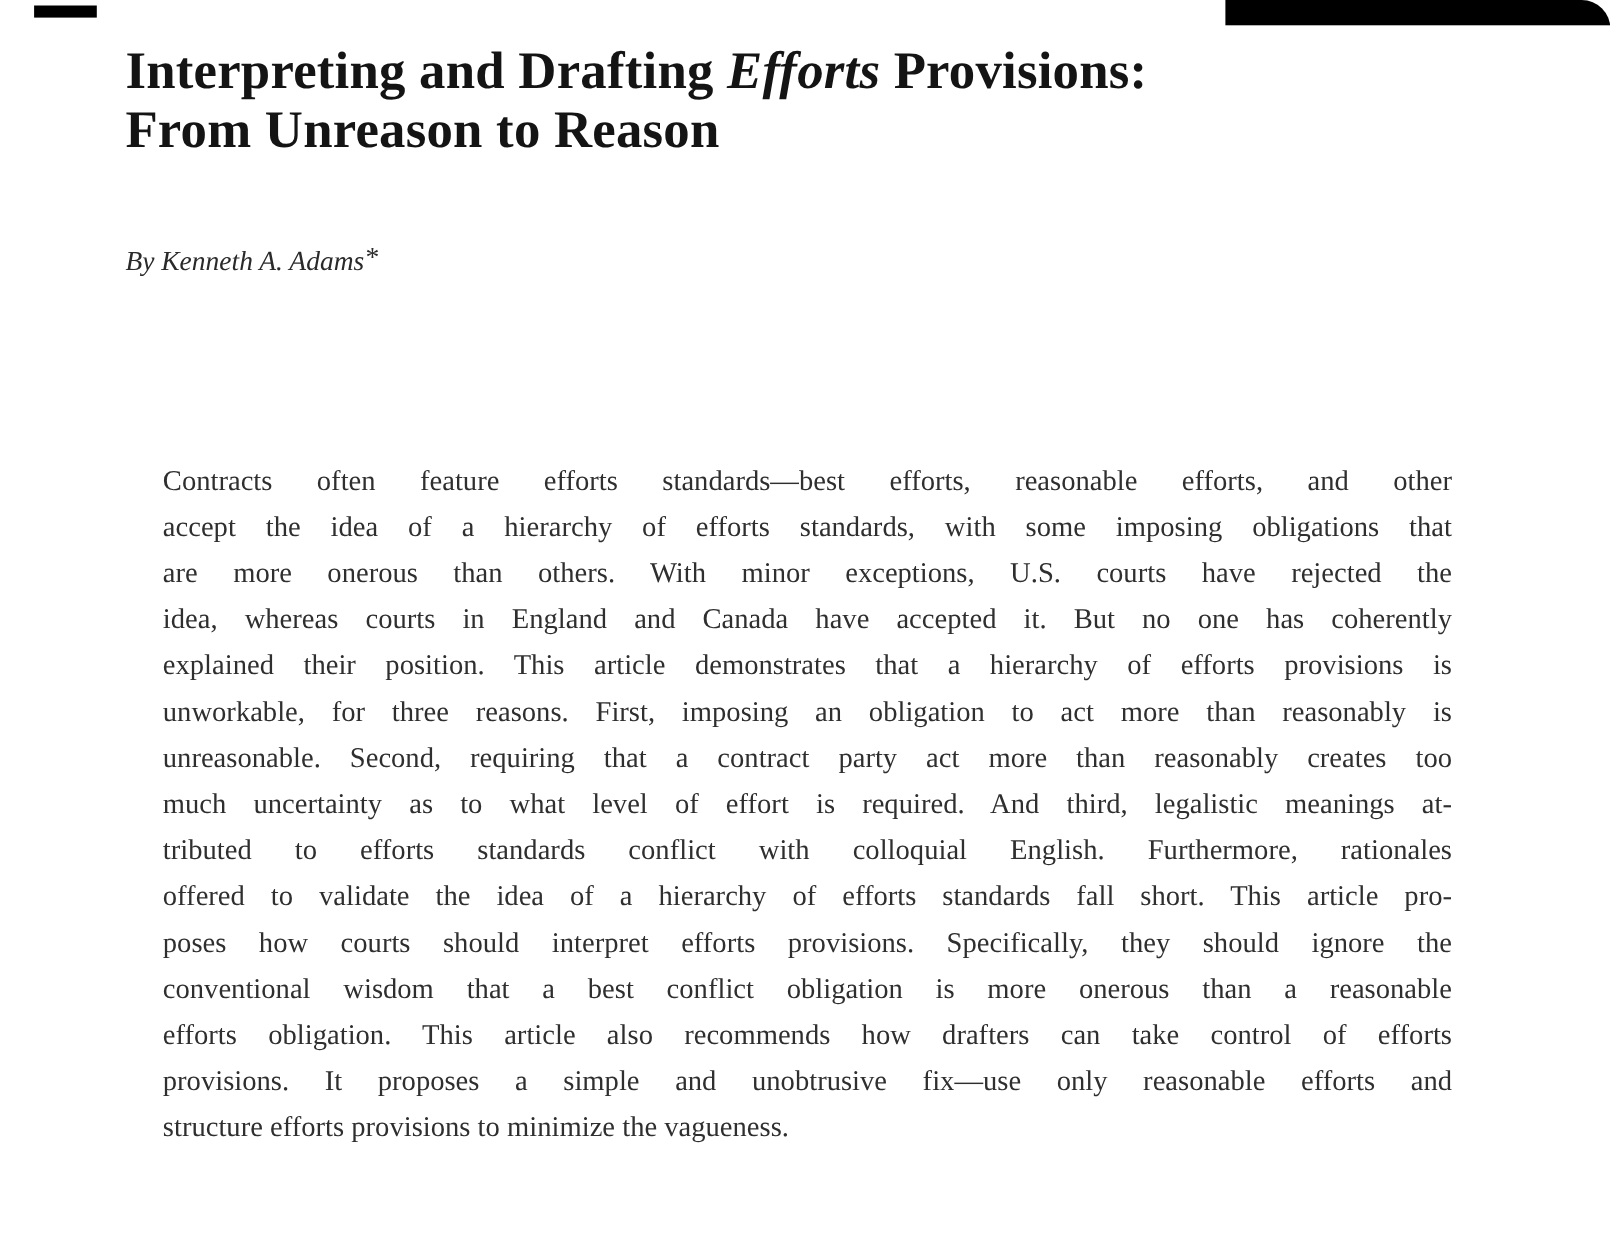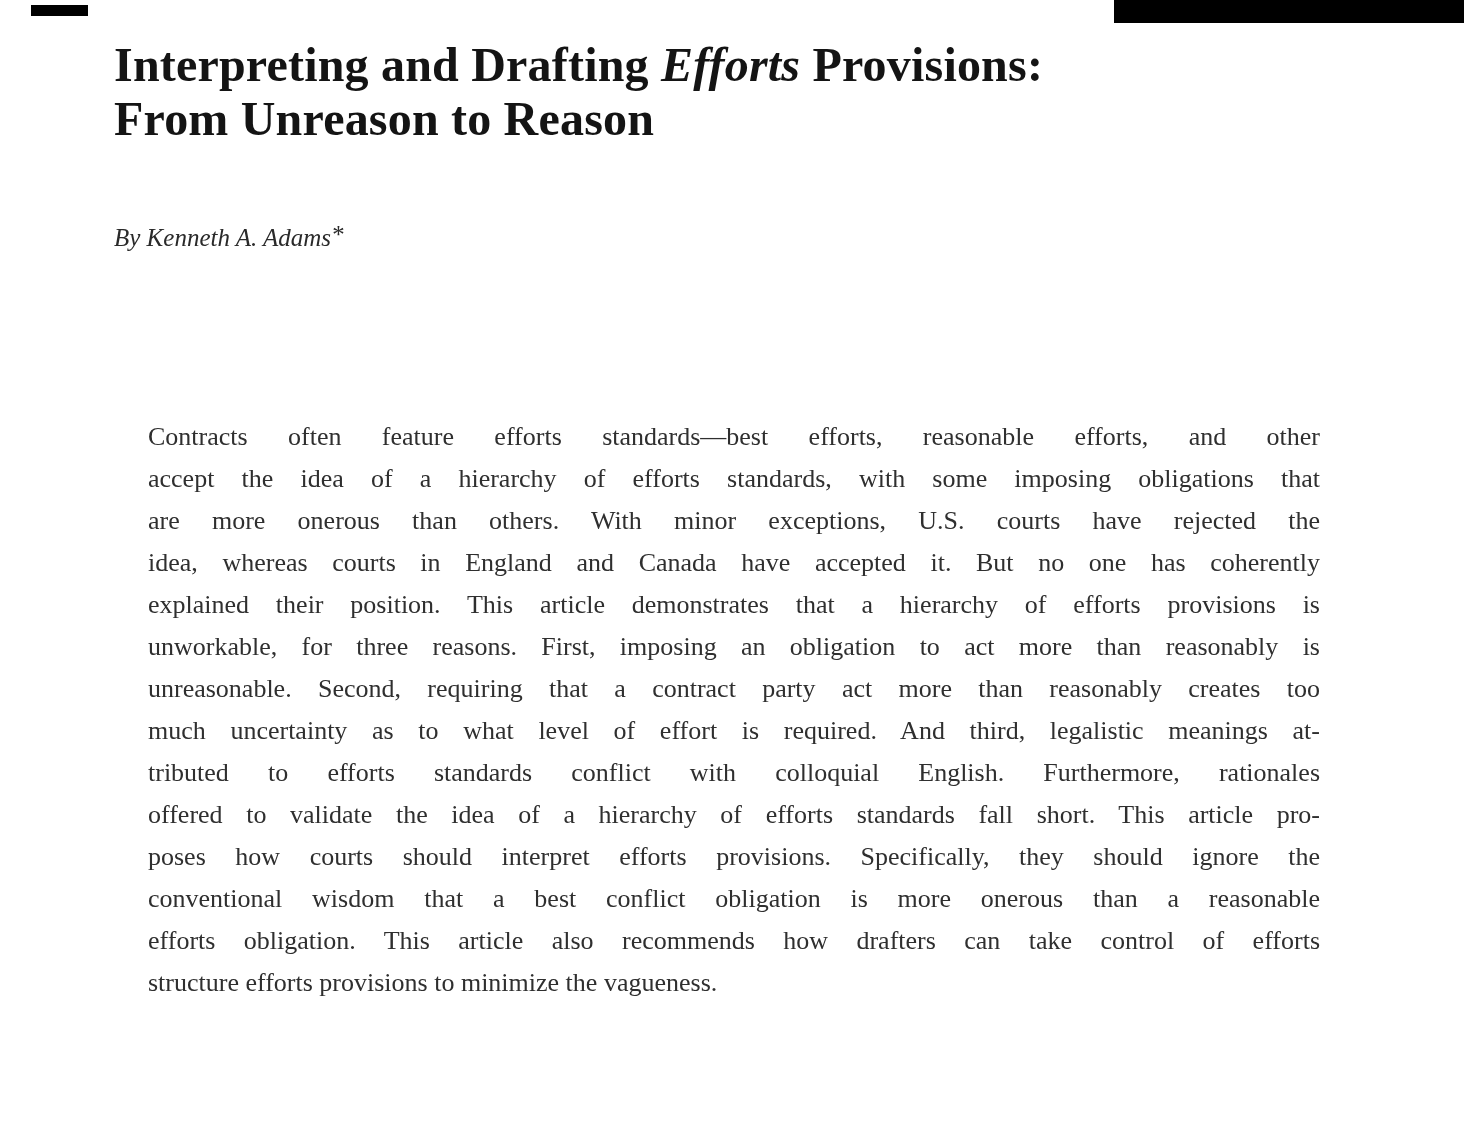--- a/index.html
+++ b/index.html
@@ -3,20 +3,21 @@
 <meta charset="utf-8">
 <style>
   html,body { margin:0; padding:0; background:#ffffff; }
   .page {
     position:relative;
     width:1464px; height:1130px;
     background:var(--paper,#ffffff);
     overflow:hidden;
     font-family:"Liberation Serif", serif;
     color:var(--ink,#1d1d1d);
+    border-radius:26px;
   }
   .artifact { position:absolute; background:#000000; }
   .artifact-left  { left:31px;  top:5px; width:57px;  height:11px; }
   .artifact-right { left:1114px; top:0;  width:350px; height:23px; }
 
   .title {
     position:absolute; left:114px; top:38px; margin:0;
     font-size:48px; line-height:54px; font-weight:700;
     color:#141414; letter-spacing:0.2px;
   }
@@ -60,16 +61,17 @@
       <div class="a-line"><span class="it">idea, whereas courts in England and Canada have accepted it. But no one has coherently</span></div>
       <div class="a-line"><span class="it">explained their position. This article demonstrates that a hierarchy of </span><span class="rm">efforts </span><span class="it">provisions is</span></div>
       <div class="a-line"><span class="it">unworkable, for three reasons. First, imposing an obligation to act more than reasonably is</span></div>
       <div class="a-line"><span class="it">unreasonable. Second, requiring that a contract party act more than reasonably creates too</span></div>
       <div class="a-line"><span class="it">much uncertainty as to what level of effort is required. And third, legalistic meanings at-</span></div>
       <div class="a-line"><span class="it">tributed to </span><span class="rm">efforts </span><span class="it">standards conflict with colloquial English. Furthermore, rationales</span></div>
       <div class="a-line"><span class="it">offered to validate the idea of a hierarchy of </span><span class="rm">efforts </span><span class="it">standards fall short. This article pro-</span></div>
       <div class="a-line"><span class="it">poses how courts should interpret </span><span class="rm">efforts </span><span class="it">provisions. Specifically, they should ignore the</span></div>
       <div class="a-line"><span class="it">conventional wisdom that a </span><span class="rm">best conflict </span><span class="it">obligation is more onerous than a </span><span class="rm">reasonable</span></div>
       <div class="a-line"><span class="rm">efforts </span><span class="it">obligation. This article also recommends how drafters can take control of </span><span class="rm">efforts</span></div>
+      <div class="a-line"><span class="it">provisions. It proposes a simple and unobtrusive fix—use only </span><span class="rm">reasonable efforts </span><span class="it">and</span></div>
       <div class="a-line"><span class="it">structure </span><span class="rm">efforts </span><span class="it">provisions to minimize the vagueness.</span></div>
     </div>
 
 </div>
 
 </body></html>

